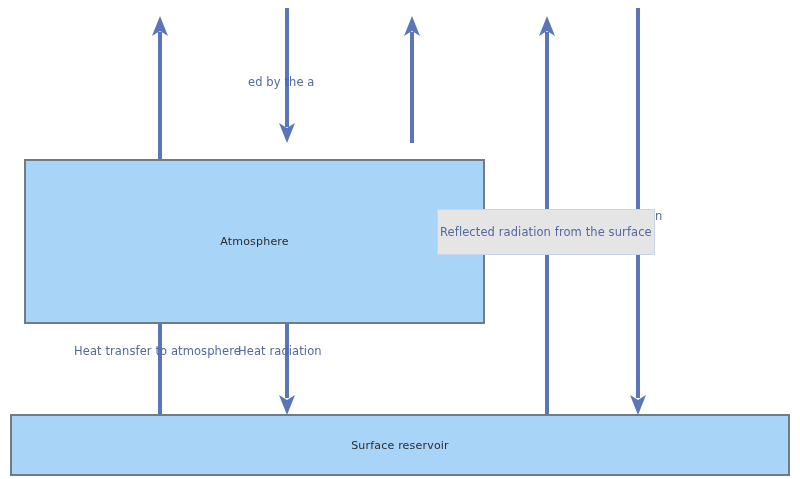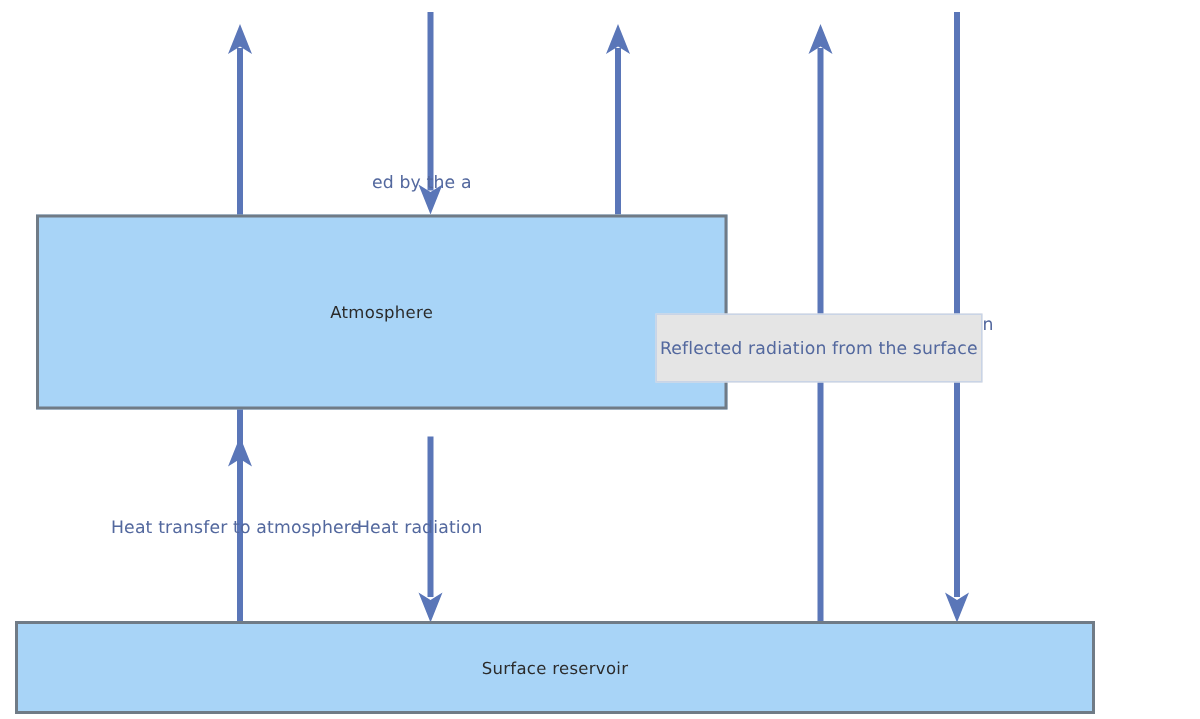--- a/index.html
+++ b/index.html
@@ -27,28 +27,28 @@
     justify-content: center;
   }
   .box-label {
     font-size: 11px;
     color: #2b2b2b;
     letter-spacing: 0.2px;
     font-family: "DejaVu Sans", sans-serif;
   }
   #atmosphere-box {
     left: 24px;
-    top: 143px;
+    top: 159px;
     width: 461px;
-    height: 130px;
+    height: 165px;
   }
   #surface-box {
     left: 10px;
     top: 414px;
-    width: 720px;
+    width: 780px;
     height: 62px;
   }
   .arrow-svg {
     position: absolute;
     left: 0;
     top: 0;
     width: 800px;
     height: 479px;
     overflow: visible;
   }
@@ -59,21 +59,21 @@
     white-space: nowrap;
     letter-spacing: 0.1px;
     font-family: "DejaVu Sans", sans-serif;
   }
   .flow-label.boxed {
     background: #e5e5e5;
     border: 1px solid #c9d4e6;
     padding: 15px 2px;
   }
   .lbl-heat-lost      { left: 56px;  top: 75px; }
-  .lbl-absorbed       { left: 248px; top: 75px; margin-top: 39px; }
+  .lbl-absorbed       { left: 248px; top: 75px; }
   .lbl-general-loss   { left: 337px; top: 75px; }
   .lbl-heat-transfer  { left: 74px;  top: 344px; }
   .lbl-heat-returned  { left: 238px; top: 344px; }
   .lbl-reflected      { left: 437px; top: 209px; z-index: 3; }
   .lbl-radiation-occl { left: 640px; top: 209px; z-index: 2; }
 </style>
 </head>
 <body>
 
 <div id="canvas">

